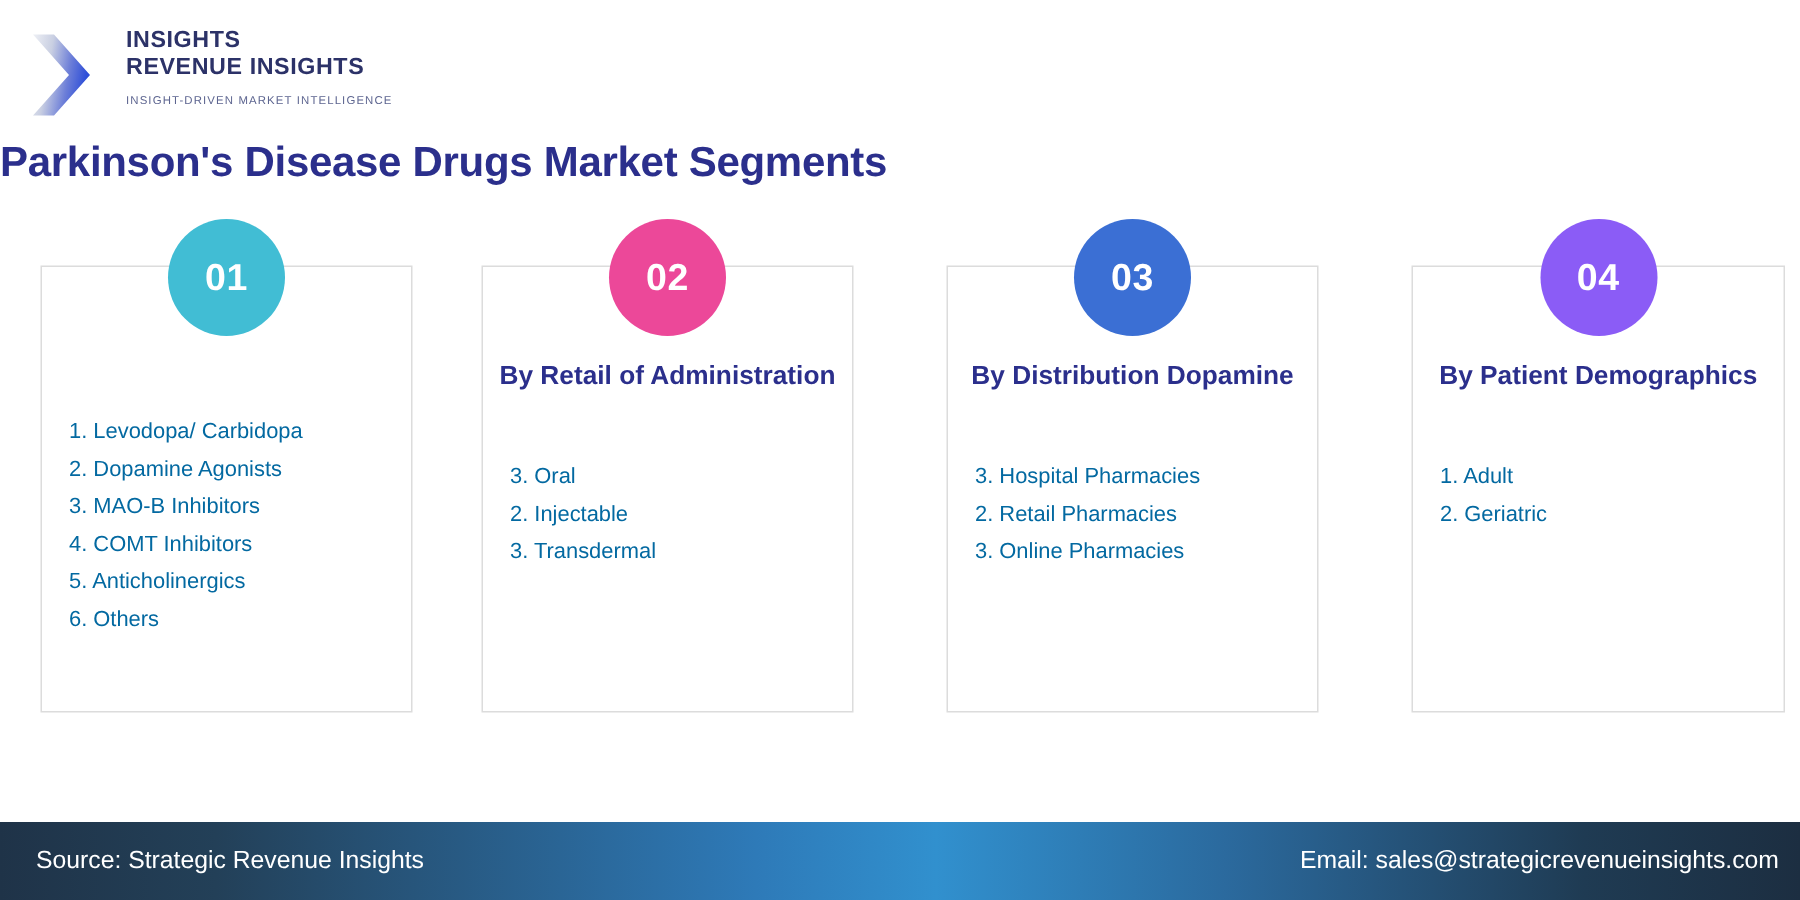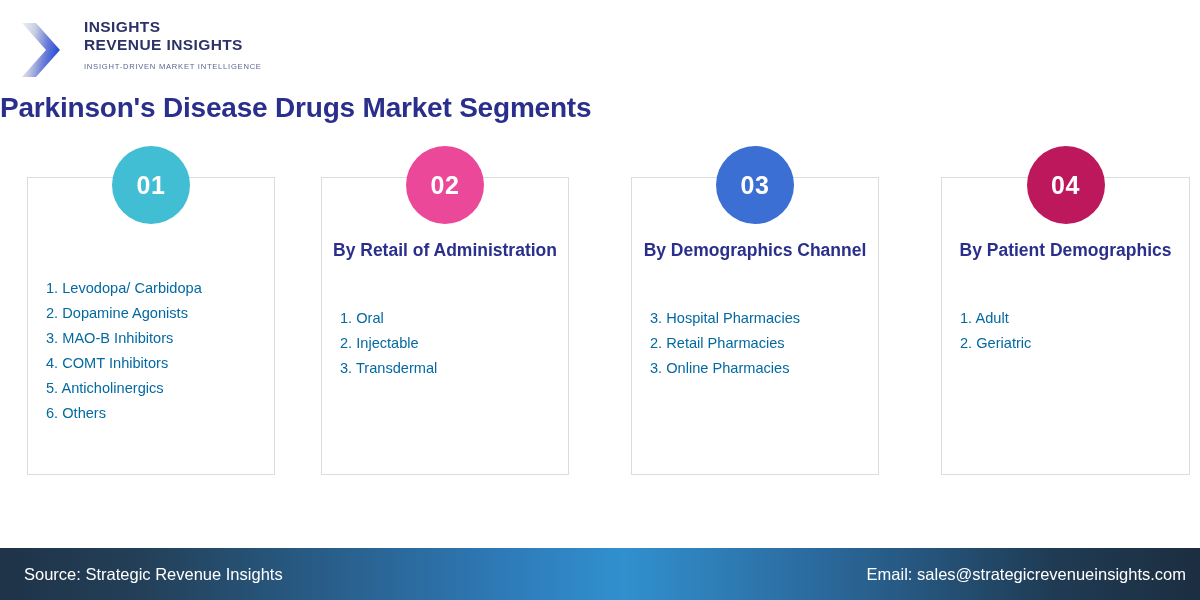--- a/index.html
+++ b/index.html
@@ -190,36 +190,36 @@
         <div class="list-item">3. MAO-B Inhibitors</div>
         <div class="list-item">4. COMT Inhibitors</div>
         <div class="list-item">5. Anticholinergics</div>
         <div class="list-item">6. Others</div>
       </div>
     </div>
     <div class="card card-1">
       <div class="badge" style="background: #ec4899;">02</div>
       <div class="card-title">By Retail of Administration</div>
       <div class="card-list two-line">
-        <div class="list-item">1. Oral</div>
+        <div class="list-item">3. Oral</div>
         <div class="list-item">2. Injectable</div>
         <div class="list-item">3. Transdermal</div>
       </div>
     </div>
     <div class="card card-2">
       <div class="badge" style="background: rgb(59, 111, 212);">03</div>
-      <div class="card-title">By Demographics Channel</div>
+      <div class="card-title">By Distribution Dopamine</div>
       <div class="card-list two-line">
         <div class="list-item">3. Hospital Pharmacies</div>
         <div class="list-item">2. Retail Pharmacies</div>
         <div class="list-item">3. Online Pharmacies</div>
       </div>
     </div>
     <div class="card card-3">
-      <div class="badge" style="background: #be185d;">04</div>
+      <div class="badge" style="background: #8b5cf6;">04</div>
       <div class="card-title">By Patient Demographics</div>
       <div class="card-list two-line">
         <div class="list-item">1. Adult</div>
         <div class="list-item">2. Geriatric</div>
       </div>
     </div>
   </div>
 
 <div id="footer">
   <div id="footer-source">Source: Strategic Revenue Insights</div>

